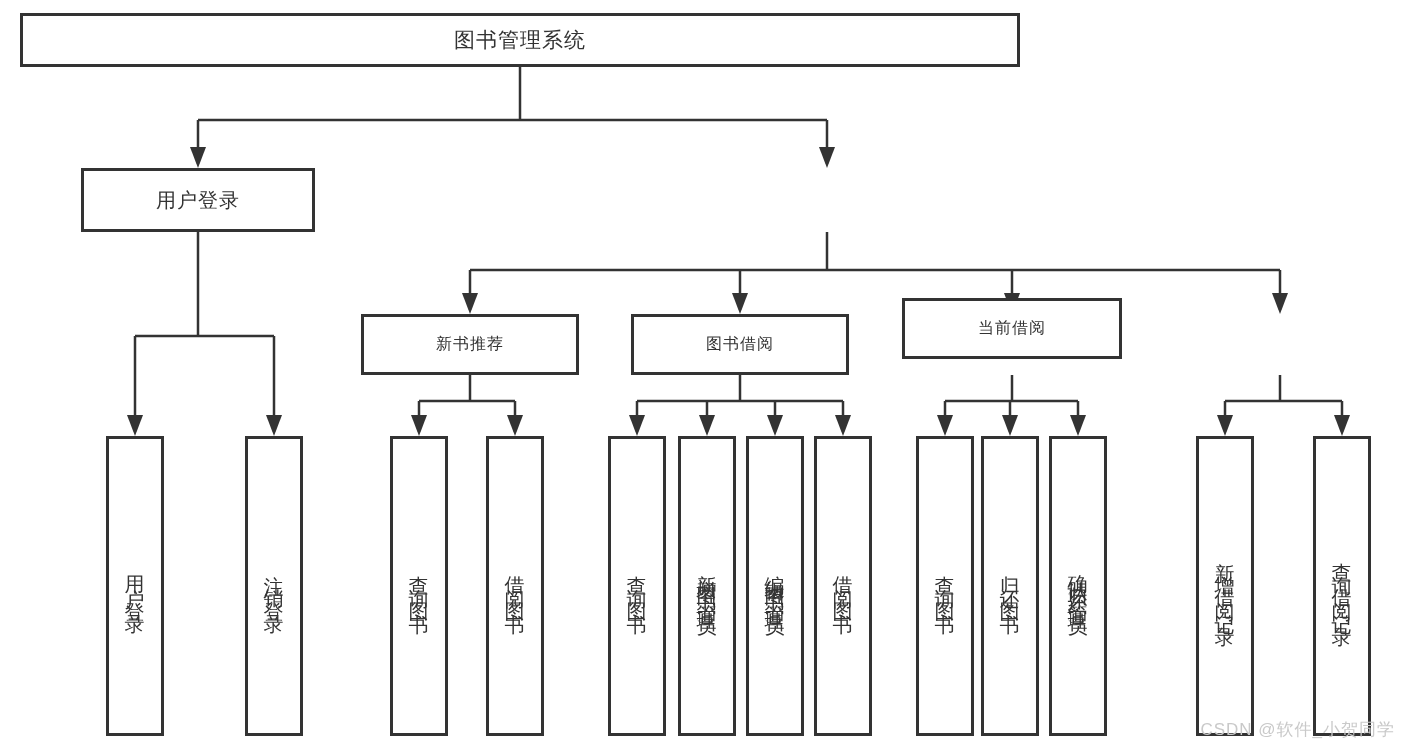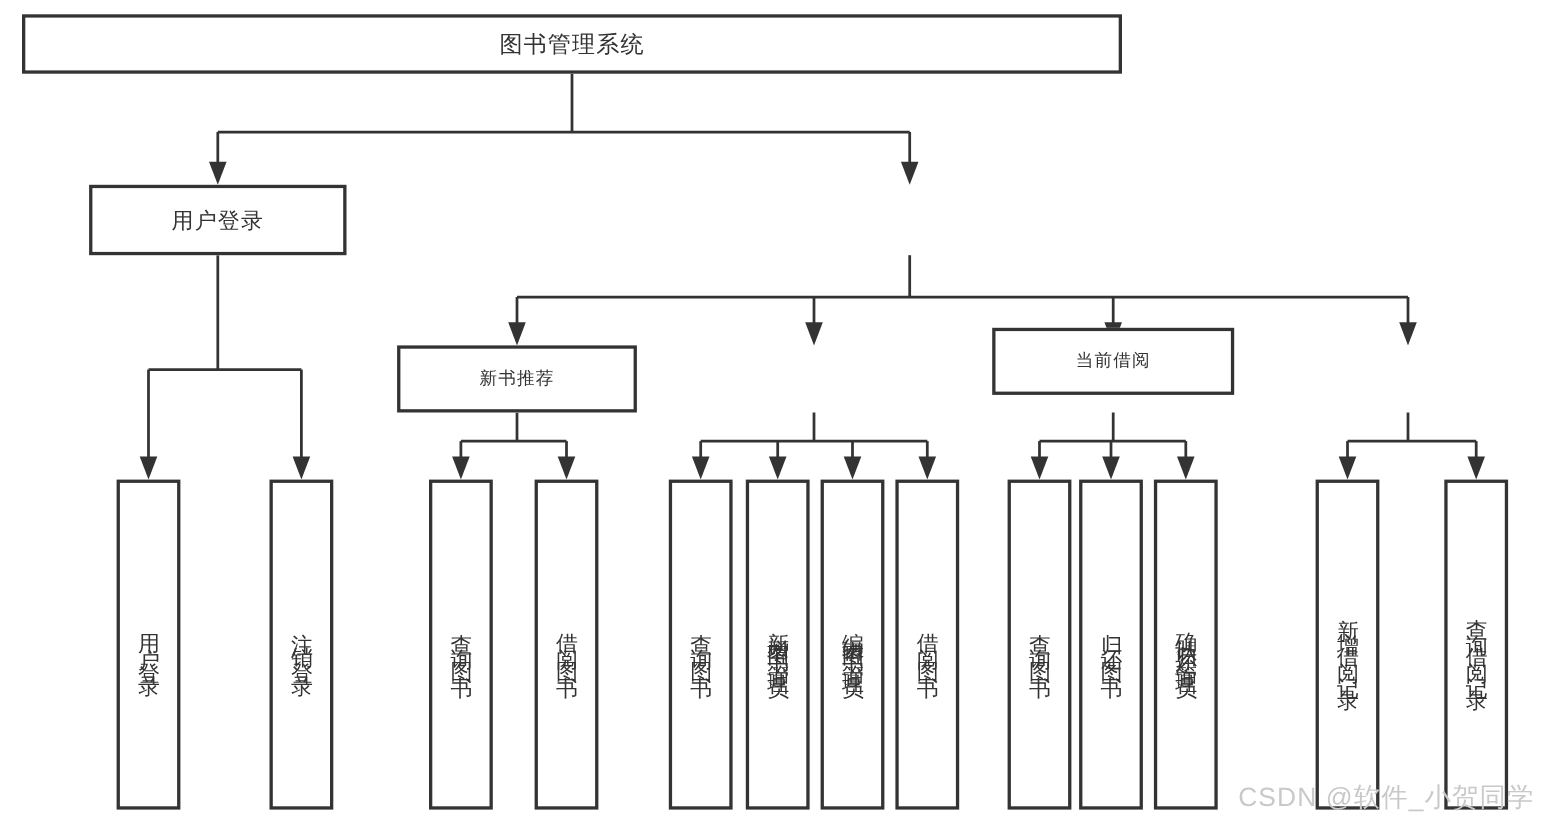--- a/index.html
+++ b/index.html
@@ -47,21 +47,21 @@
     width: 1405px;
     height: 747px;
     z-index: 1;
   }
   #connector-layer line { stroke: #333333; stroke-width: 2.5; }
   #connector-layer polygon { fill: #333333; }
   #watermark {
     position: absolute;
     right: 10px;
     bottom: 6px;
-    font-size: 24px;
+    font-size: 17px;
     color: #c9c9c9;
     letter-spacing: 1px;
     z-index: 5;
   }
 </style>
 </head>
 <body>
 
 <div id="canvas">
 
@@ -118,20 +118,21 @@
       <polygon points="1217,415 1233,415 1225,436"></polygon>
       <line x1="1342" y1="401" x2="1342" y2="432"></line>
       <polygon points="1334,415 1350,415 1342,436"></polygon>
     </svg>
 
   <div class="node node-root" style="left:20px; top:13px; width:1000px; height:54px;">图书管理系统</div>
 
   <div class="node node-branch" style="left:81px; top:168px; width:234px; height:64px;">用户登录</div>
 
   <div class="node node-group" style="left:361px; top:314px; width:218px; height:61px;">新书推荐</div>
+  <div class="node node-group" style="left:631px; top:314px; width:218px; height:61px;">图书借阅</div>
   <div class="node node-group" style="left:902px; top:298px; width:220px; height:61px;">当前借阅</div>
 
   <div class="node leaf" style="left:106px; top:436px; width:58px; height:300px;">
     <span class="vtext">用户登录</span>
   </div>
   <div class="node leaf" style="left:245px; top:436px; width:58px; height:300px;">
     <span class="vtext">注销登录</span>
   </div>
 
   <div class="node leaf" style="left:390px; top:436px; width:58px; height:300px;">

